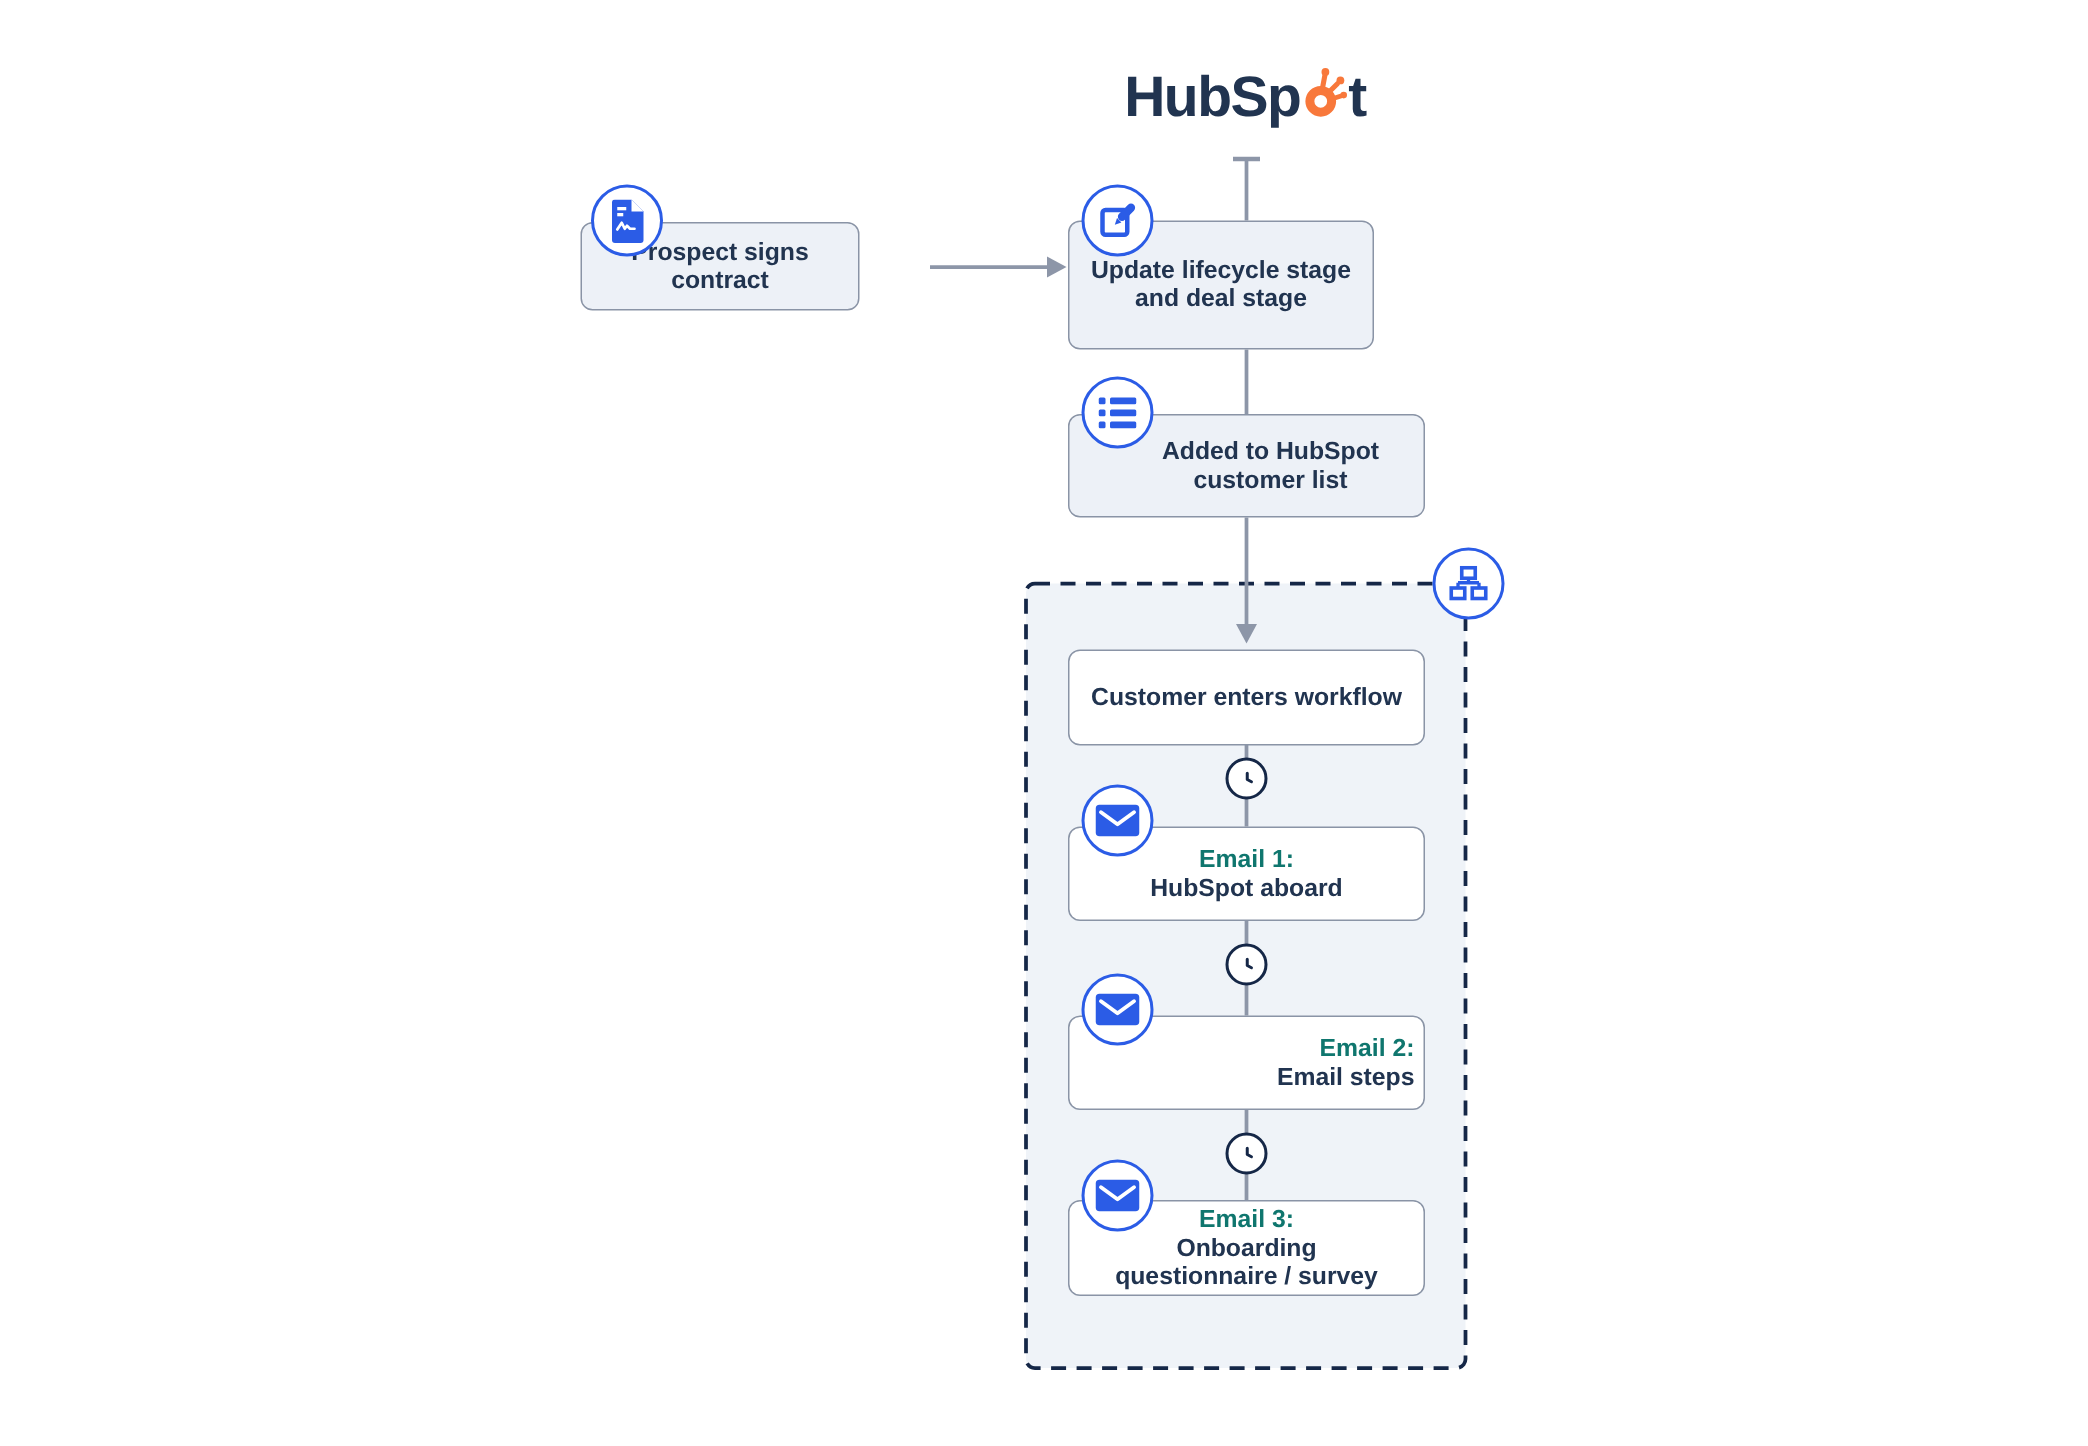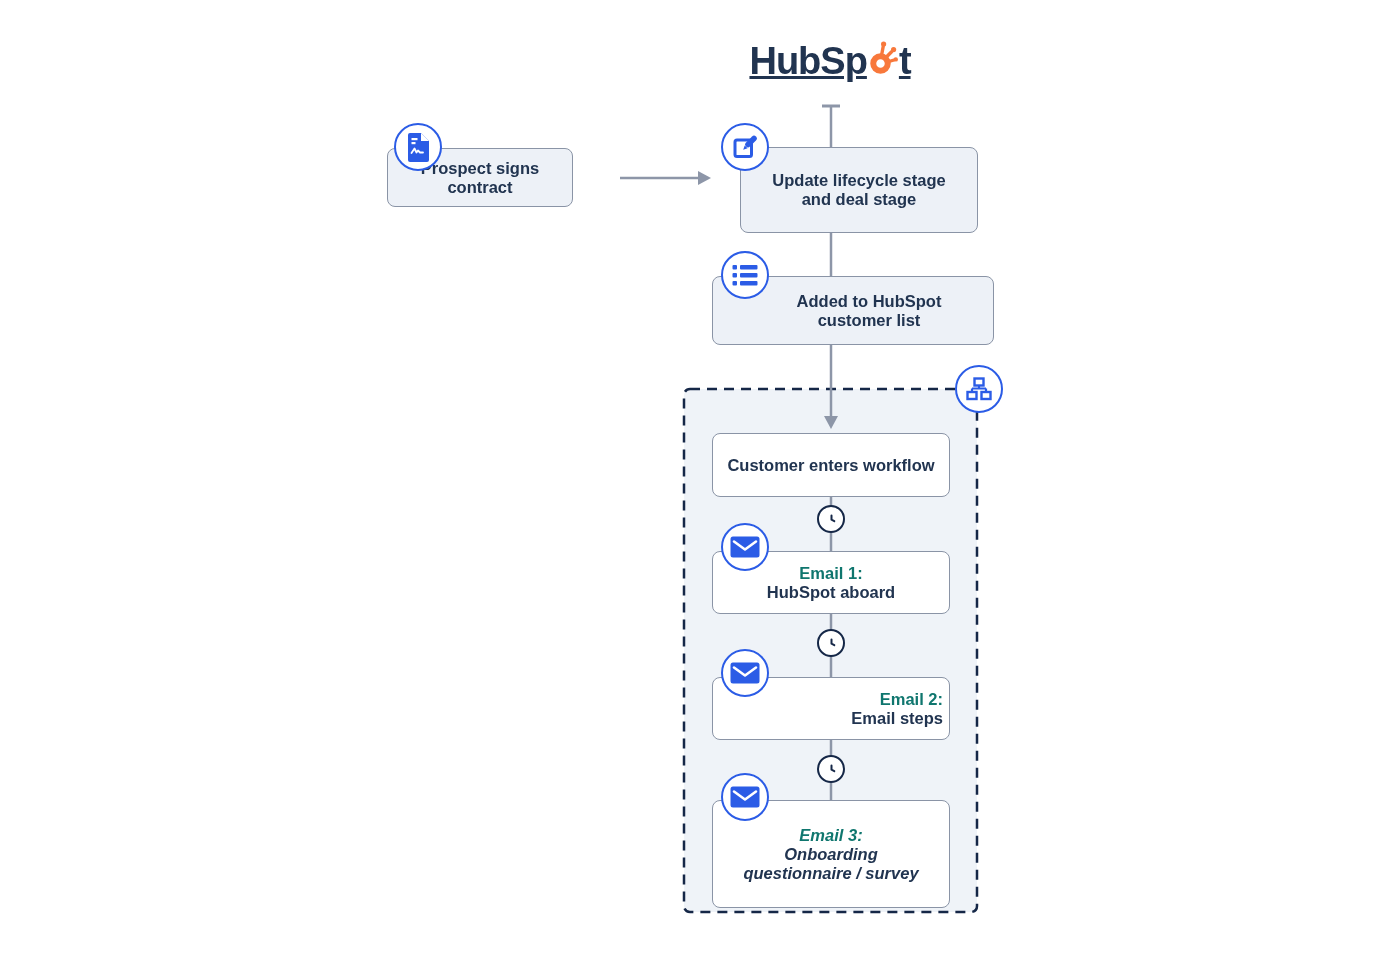--- a/index.html
+++ b/index.html
@@ -3,22 +3,22 @@
 <meta charset="utf-8">
 <style>
   html,body { margin:0; padding:0; background:#ffffff; }
   .canvas {
     position:relative; width:1392px; height:964px; background:#ffffff;
     font-family:"Liberation Sans", sans-serif; overflow:hidden;
   }
   
   .logo {
     position:absolute; left:730px; top:40px; width:200px; height:50px;
-    display:flex; align-items:flex-start; justify-content:center;
-    font-size:38px; font-weight:bold; color:#213450; letter-spacing:-1px; z-index:2;text-decoration:underline;
+    display:flex; align-items:center; justify-content:center;
+    font-size:38px; font-weight:bold; color:#213450; letter-spacing:-1px; z-index:2;
   }
   .logo .sprocket { margin:0 1px 8px 1px; }
   
   .wires { position:absolute; left:0; top:0; z-index:1; }
   
   .node {
     position:absolute; box-sizing:border-box;
     border:1.5px solid #8a94a6; border-radius:8px; background:#edf1f7;
     display:flex; flex-direction:column; align-items:center; justify-content:center;
     text-align:center; color:#213450; font-weight:bold; font-size:16.5px; line-height:19px;
@@ -70,45 +70,45 @@
     <line x1="831" y1="490" x2="831" y2="551" stroke="#8d96a8" stroke-width="2.5"></line>
     <line x1="831" y1="614" x2="831" y2="677" stroke="#8d96a8" stroke-width="2.5"></line>
     <line x1="831" y1="740" x2="831" y2="800" stroke="#8d96a8" stroke-width="2.5"></line>
   </svg>
 
   <div class="node" style="left:387px;top:148px;width:186px;height:59px;">
     <span class="pre">Prospect signs
 contract</span>
   </div>
 
-  <div class="node" style="left:712px;top:147px;width:238px;height:86px;margin-left:28px;">
+  <div class="node" style="left:712px;top:147px;width:204px;height:86px;">
     <span class="pre">Update lifecycle stage
 and deal stage</span>
   </div>
 
-  <div class="node" style="left:712px;top:276px;width:282px;height:69px;padding-left:38px;">
+  <div class="node" style="left:712px;top:276px;width:238px;height:69px;padding-left:38px;">
     <span class="pre">Added to HubSpot
 customer list</span>
   </div>
 
   <div class="node white" style="left:712px;top:433px;width:238px;height:64px;">
     <span>Customer enters workflow</span>
   </div>
 
   <div class="node white" style="left:712px;top:551px;width:238px;height:63px;">
     <span class="blue-text">Email 1:</span>
     <span class="pre">HubSpot aboard</span>
   </div>
 
   <div class="node white" style="left:712px;top:677px;width:238px;height:63px;align-items:flex-end;">
     <span class="blue-text">Email 2:</span>
     <span class="pre">Email steps</span>
   </div>
 
-  <div class="node white" style="left:712px;top:800px;width:238px;height:108px;font-style:italic;">
+  <div class="node white" style="left:712px;top:800px;width:238px;height:64px;">
     <span class="blue-text">Email 3:</span>
     <span class="pre">Onboarding
 questionnaire / survey</span>
   </div>
 
   <div class="circle" style="left:394px;top:123px;">
     <svg width="23" height="29" viewBox="0 0 23 29">
       <path d="M3 0 H14 L22 8 V27 Q22 29 20 29 H3 Q1 29 1 27 V2 Q1 0 3 0 Z" fill="#2b5ce6"></path>
       <polygon points="14,0 22,8 14,8" fill="#ffffff"></polygon>
       <rect x="4.5" y="5" width="6" height="2.2" fill="#ffffff"></rect>

